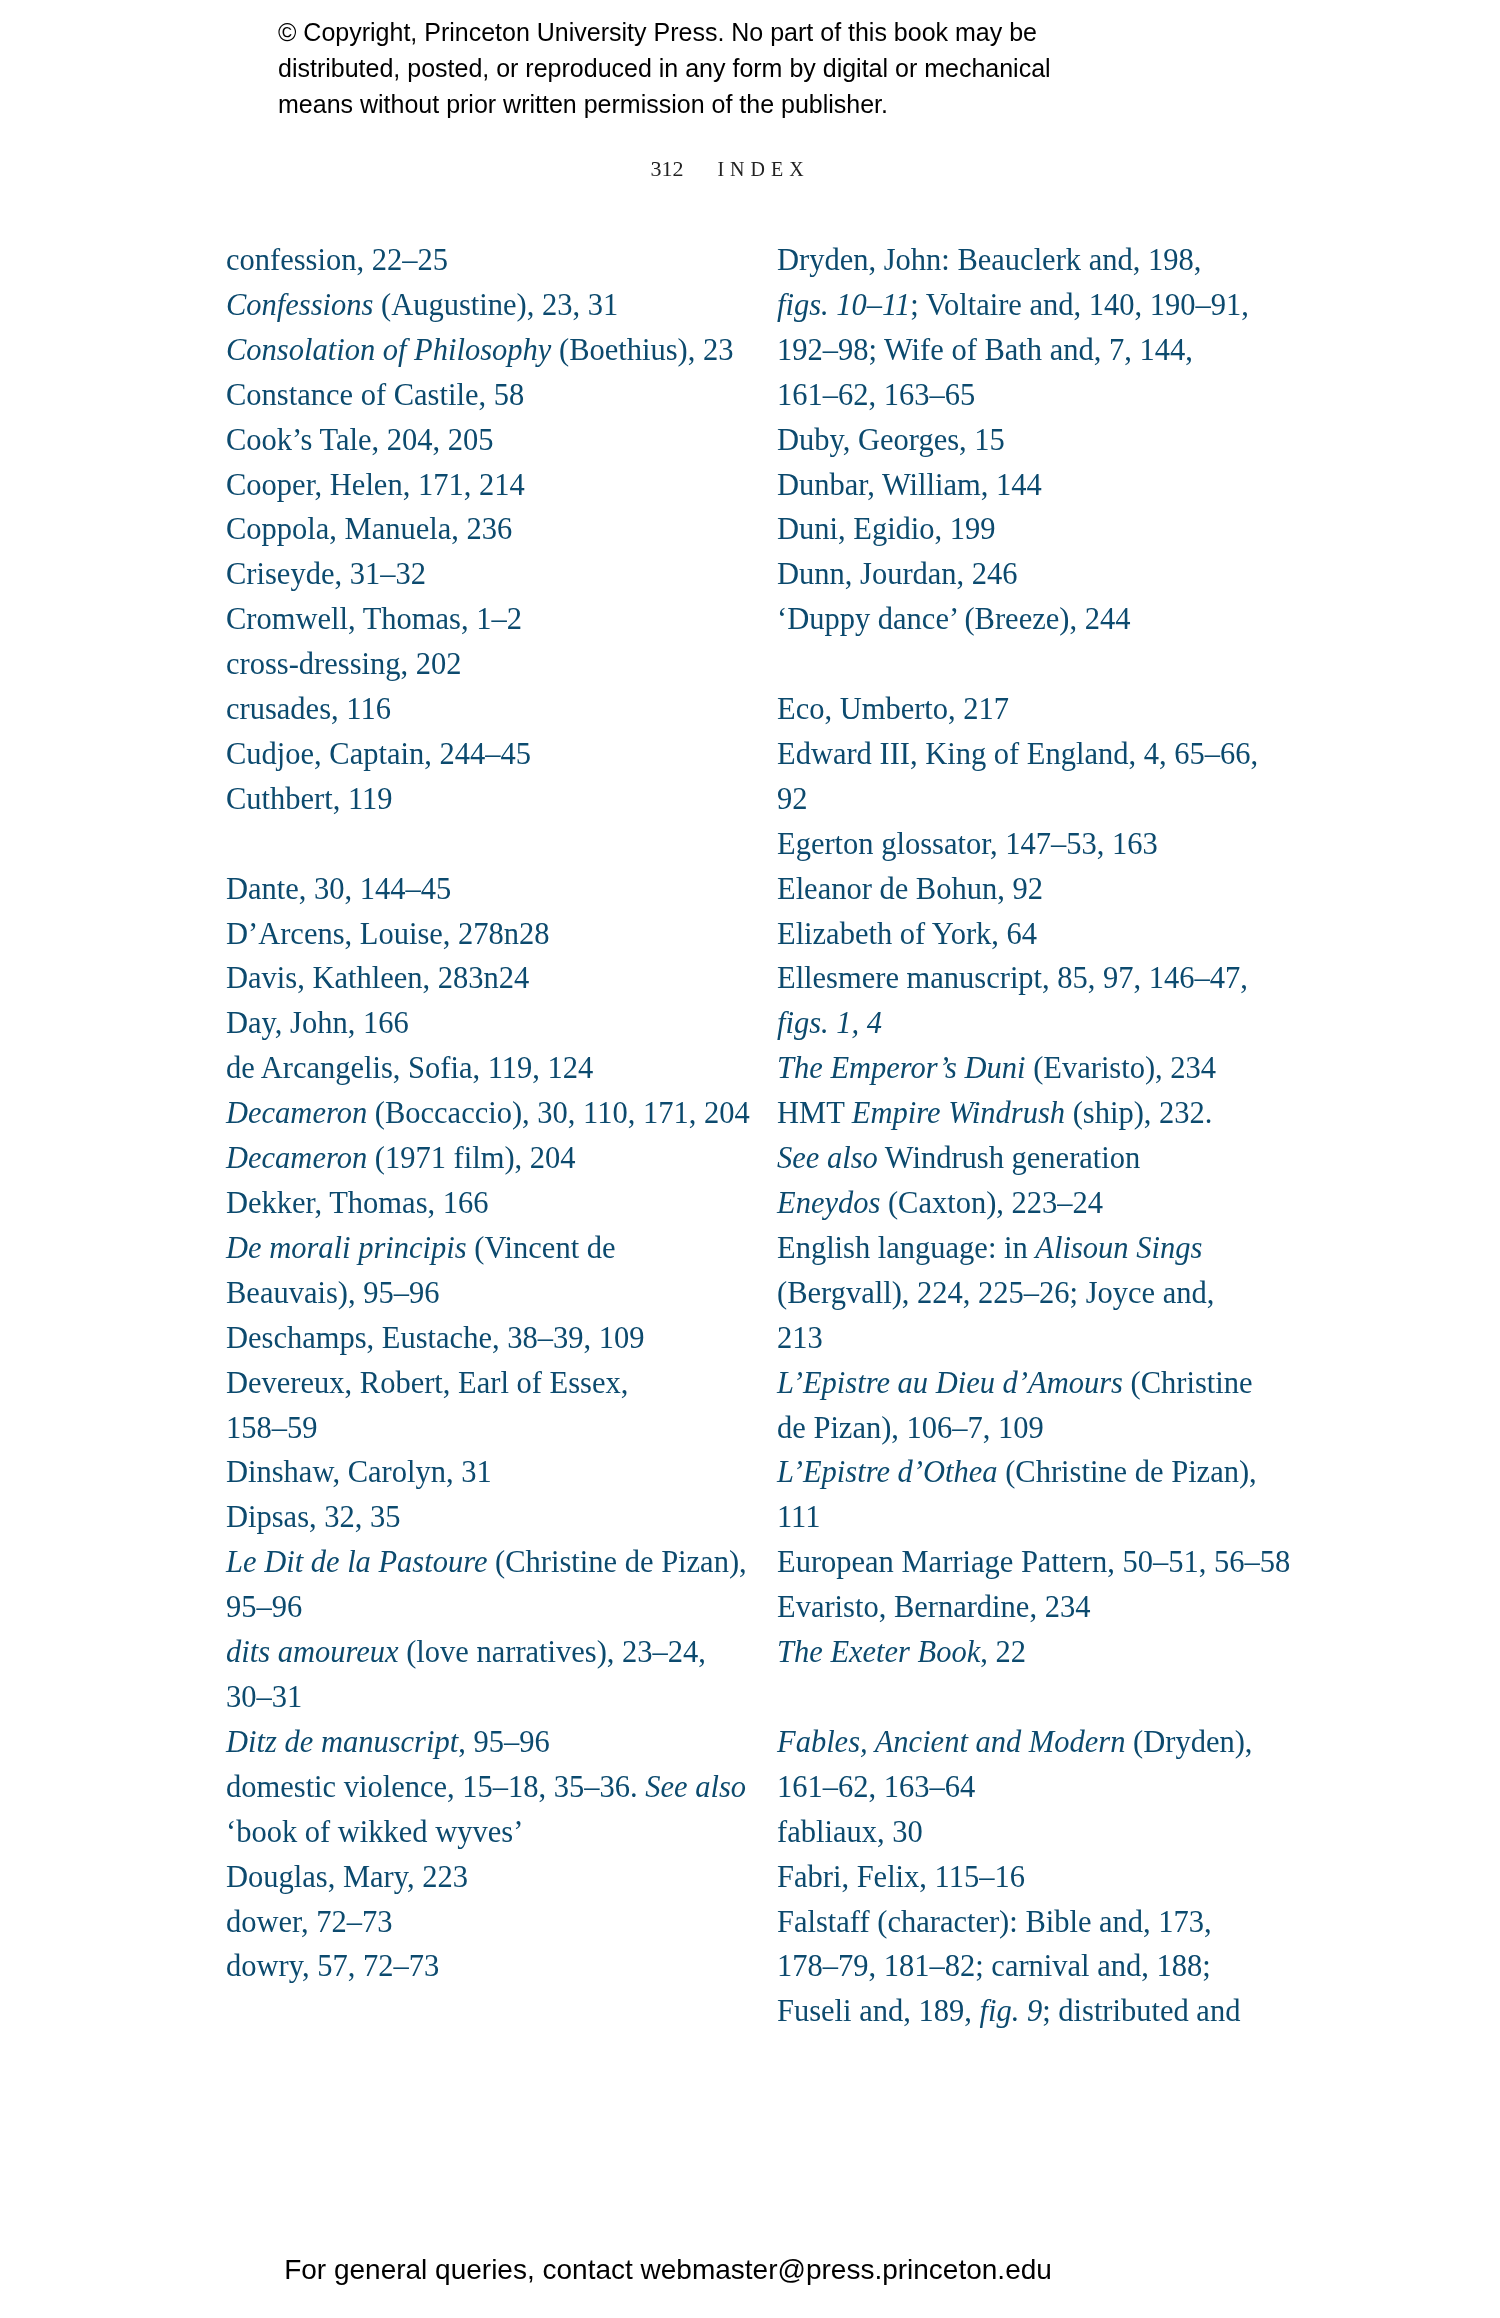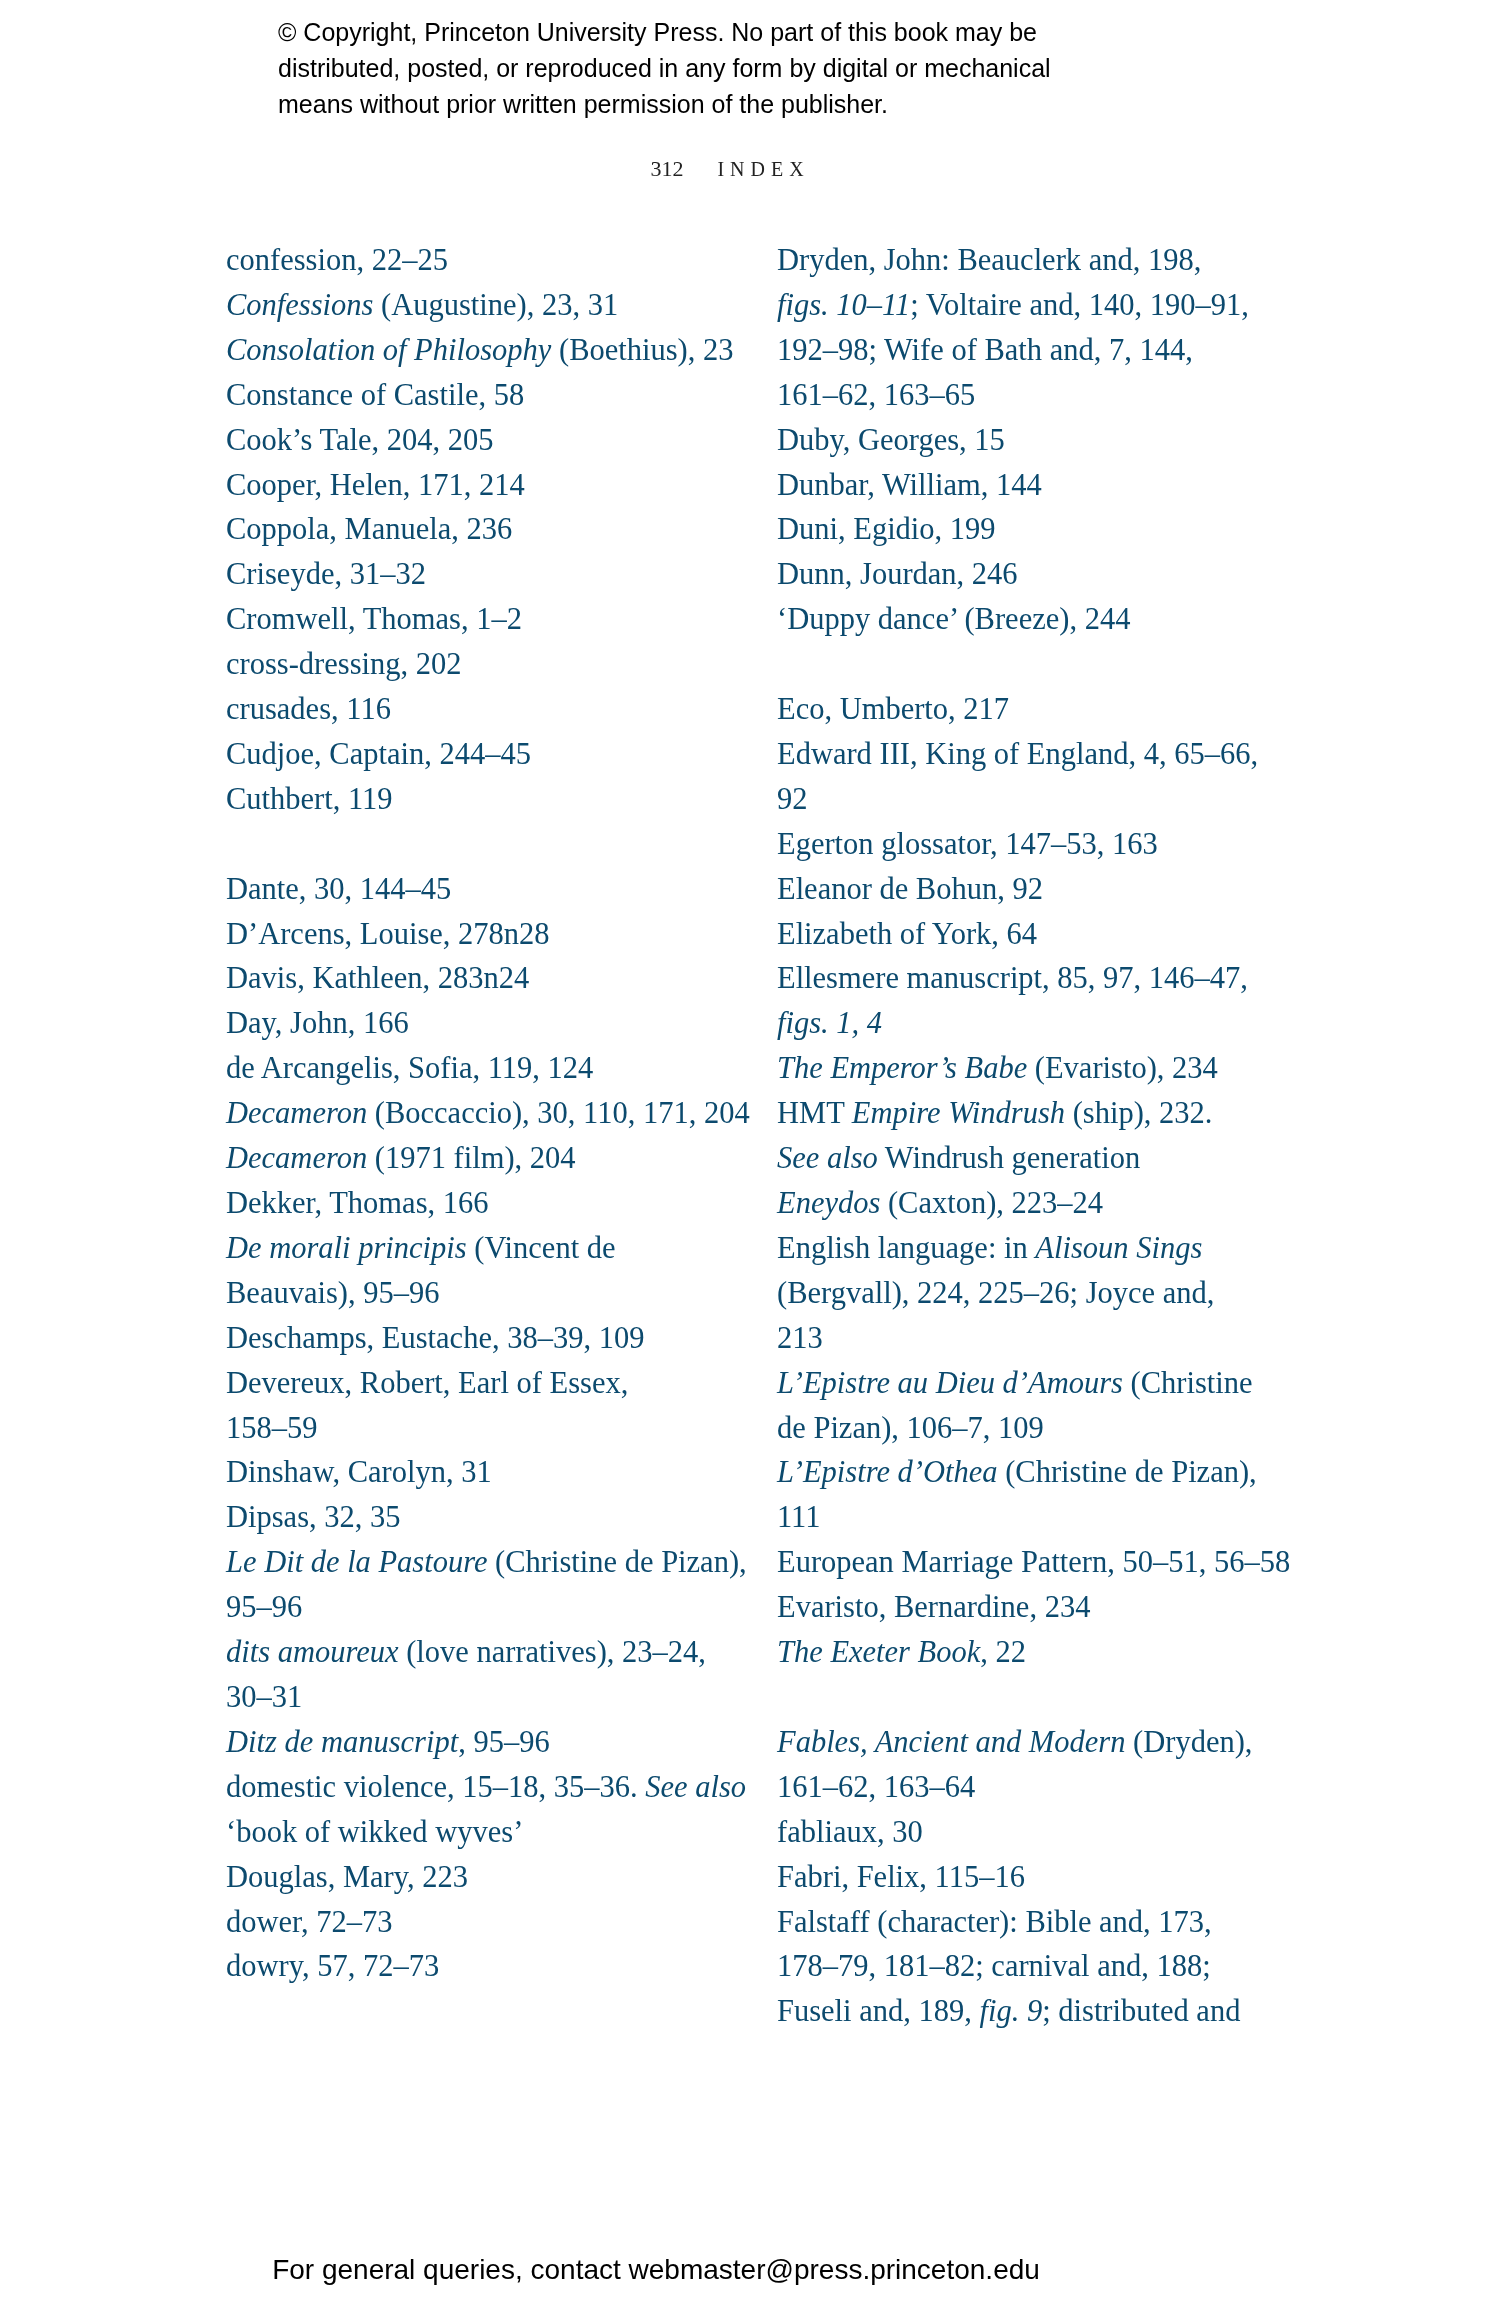--- a/index.html
+++ b/index.html
@@ -21,21 +21,21 @@
     }
     .col-left { left: 226px; }
     .col-right { left: 777px; }
     .entry { padding-left: 34px; text-indent: -34px; white-space: normal; }
     .entry .line { display: block; }
     .entry .cont { display: block; }
     .gap { height: 44.9px; }
     i { font-style: italic; }
     .footer {
       position: absolute; top: 2254px; left: 0; width: 1312px; text-align: center;
-      font-family: "Liberation Sans", sans-serif; font-size: 28px; color: #000;
+      font-family: "Liberation Sans", sans-serif; font-size: 28px; color: #000; padding-left: 12px;
     }
   </style>
 </head>
 <body>
 
 <div class="copyright">
   <div>© Copyright, Princeton University Press. No part of this book may be</div>
   <div>distributed, posted, or reproduced in any form by digital or mechanical</div>
   <div>means without prior written permission of the publisher.</div>
 </div>
@@ -188,21 +188,21 @@
       <span class="line"><span>Eleanor de Bohun, 92</span></span>
     </div>
     <div class="entry">
       <span class="line"><span>Elizabeth of York, 64</span></span>
     </div>
     <div class="entry">
       <span class="line"><span>Ellesmere manuscript, 85, 97, 146–47,</span></span>
       <span class="cont"><i>figs. 1, 4</i></span>
     </div>
     <div class="entry">
-      <span class="line"><i>The Emperor’s Babe</i><span> (Evaristo), 234</span></span>
+      <span class="line"><i>The Emperor’s Duni</i><span> (Evaristo), 234</span></span>
     </div>
     <div class="entry">
       <span class="line"><span>HMT </span><i>Empire Windrush</i><span> (ship), 232.</span></span>
       <span class="cont"><i>See also</i><span> Windrush generation</span></span>
     </div>
     <div class="entry">
       <span class="line"><i>Eneydos</i><span> (Caxton), 223–24</span></span>
     </div>
     <div class="entry">
       <span class="line"><span>English language: in </span><i>Alisoun Sings</i></span>

